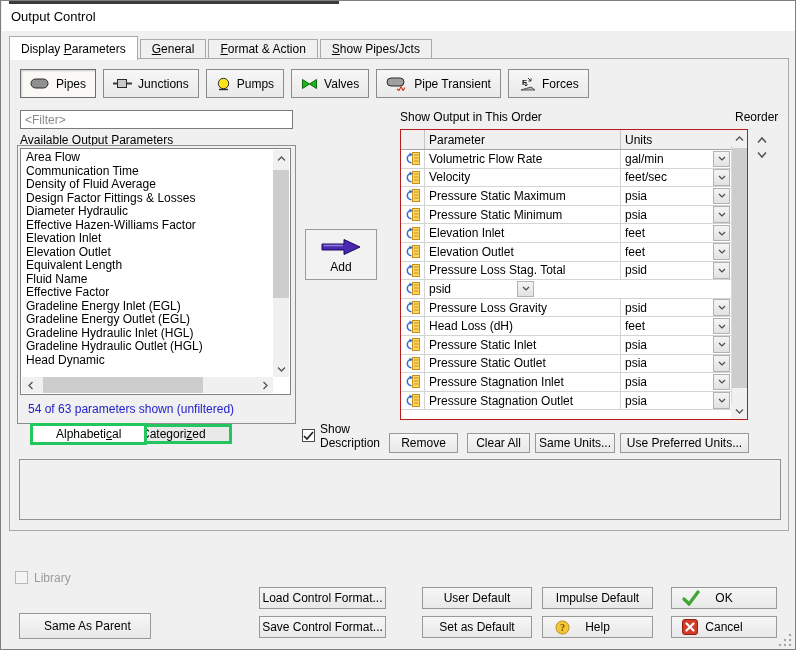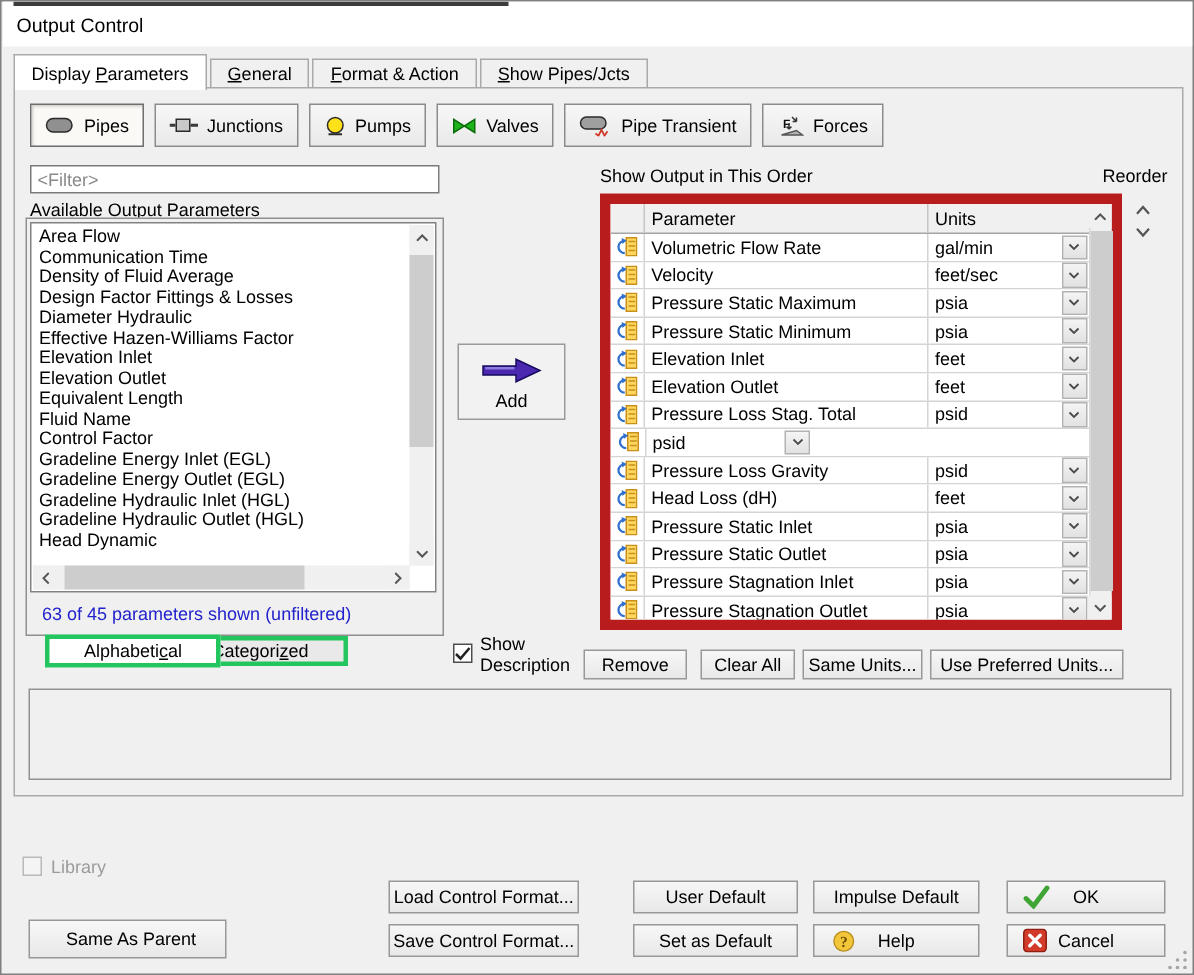--- a/index.html
+++ b/index.html
@@ -43,21 +43,21 @@
   .btab.idle{background:#e9e9e9;height:20px}
   
   .addbtn{left:295px;top:170px;width:72px;height:51px;border:1px solid #9a9a9a;background:#f2f2f2;
           display:flex;flex-direction:column;align-items:center;justify-content:center;gap:2px}
   
   .cb{width:13px;height:13px;border:1px solid #4d4d4d;background:#fff;display:flex;align-items:center;justify-content:center}
   .cb.disabled{border-color:#b9b9b9;background:#f4f4f4}
   .cb svg{display:none}
   .cb.checked svg{display:block}
   
-  .otable{left:390px;top:70px;width:348px;height:291px;border:7px solid #b91c1c;background:#fff;display:flex}
+  .otable{left:390px;top:70px;width:348px;height:291px;border:1px solid #b91c1c;background:#fff;display:flex}
   .ocontent{width:330px;height:100%;overflow:hidden}
   .ohead{display:flex;height:20px;background:#f0f0f0;border-bottom:1px solid #a5a5a5;box-sizing:border-box}
   .th{display:flex;align-items:center;padding-left:4px;border-right:1px solid #c5c5c5;box-sizing:border-box}
   .tbody{height:269px;overflow:hidden}
   .trow{display:flex;height:18.6px;border-bottom:1px solid #d4d4d4;box-sizing:border-box;background:#fff}
   .cicon{width:24px;border-right:1px solid #d4d4d4;display:flex;align-items:center;justify-content:center;box-sizing:border-box}
   .cparam{width:196px;border-right:1px solid #d4d4d4;display:flex;align-items:center;padding-left:4px;box-sizing:border-box;white-space:nowrap;overflow:hidden}
   .cunits{width:110px;display:flex;align-items:center;padding-left:4px;box-sizing:border-box;position:relative}
   .udd{position:absolute;right:1px;top:0.5px;width:17px;height:16.5px;border:1px solid #b2b2b2;
        background:linear-gradient(#f4f4f4,#e2e2e2);display:flex;align-items:center;justify-content:center;box-sizing:border-box}
@@ -162,21 +162,21 @@
           <div class="list-item">Effective Hazen-Williams Factor</div>
 
           <div class="list-item">Elevation Inlet</div>
 
           <div class="list-item">Elevation Outlet</div>
 
           <div class="list-item">Equivalent Length</div>
 
           <div class="list-item">Fluid Name</div>
 
-          <div class="list-item">Control Factor</div>
+          <div class="list-item">Effective Factor</div>
 
           <div class="list-item">Gradeline Energy Inlet (EGL)</div>
 
           <div class="list-item">Gradeline Energy Outlet (EGL)</div>
 
           <div class="list-item">Gradeline Hydraulic Inlet (HGL)</div>
 
           <div class="list-item">Gradeline Hydraulic Outlet (HGL)</div>
 
           <div class="list-item">Head Dynamic</div>
@@ -203,21 +203,21 @@
             </svg>
           </div>
         <div class="sbthumb" style="top:0;height:16px;left:21px;width:160px"></div>
         <div class="sbbtn" style="right:0">
             <svg width="5" height="9">
               <polyline points="0.5,1 4,4.5 0.5,8" fill="none" stroke="#555" stroke-width="1.3"></polyline>
             </svg>
           </div>
       </div>
     </div>
-    <div class="abs count">63 of 45 parameters shown (unfiltered)</div>
+    <div class="abs count">54 of 63 parameters shown (unfiltered)</div>
   </div>
 
   <div class="abs btab active" style="left:20px;top:364px">
       <span><span>Alphabeti</span><span class="u">c</span><span>al</span></span>
     </div>
   <div class="abs btab idle" style="left:105px;top:365px">
       <span><span>Categori</span><span class="u">z</span><span>ed</span></span>
     </div>
 
   <div class="abs addbtn">

